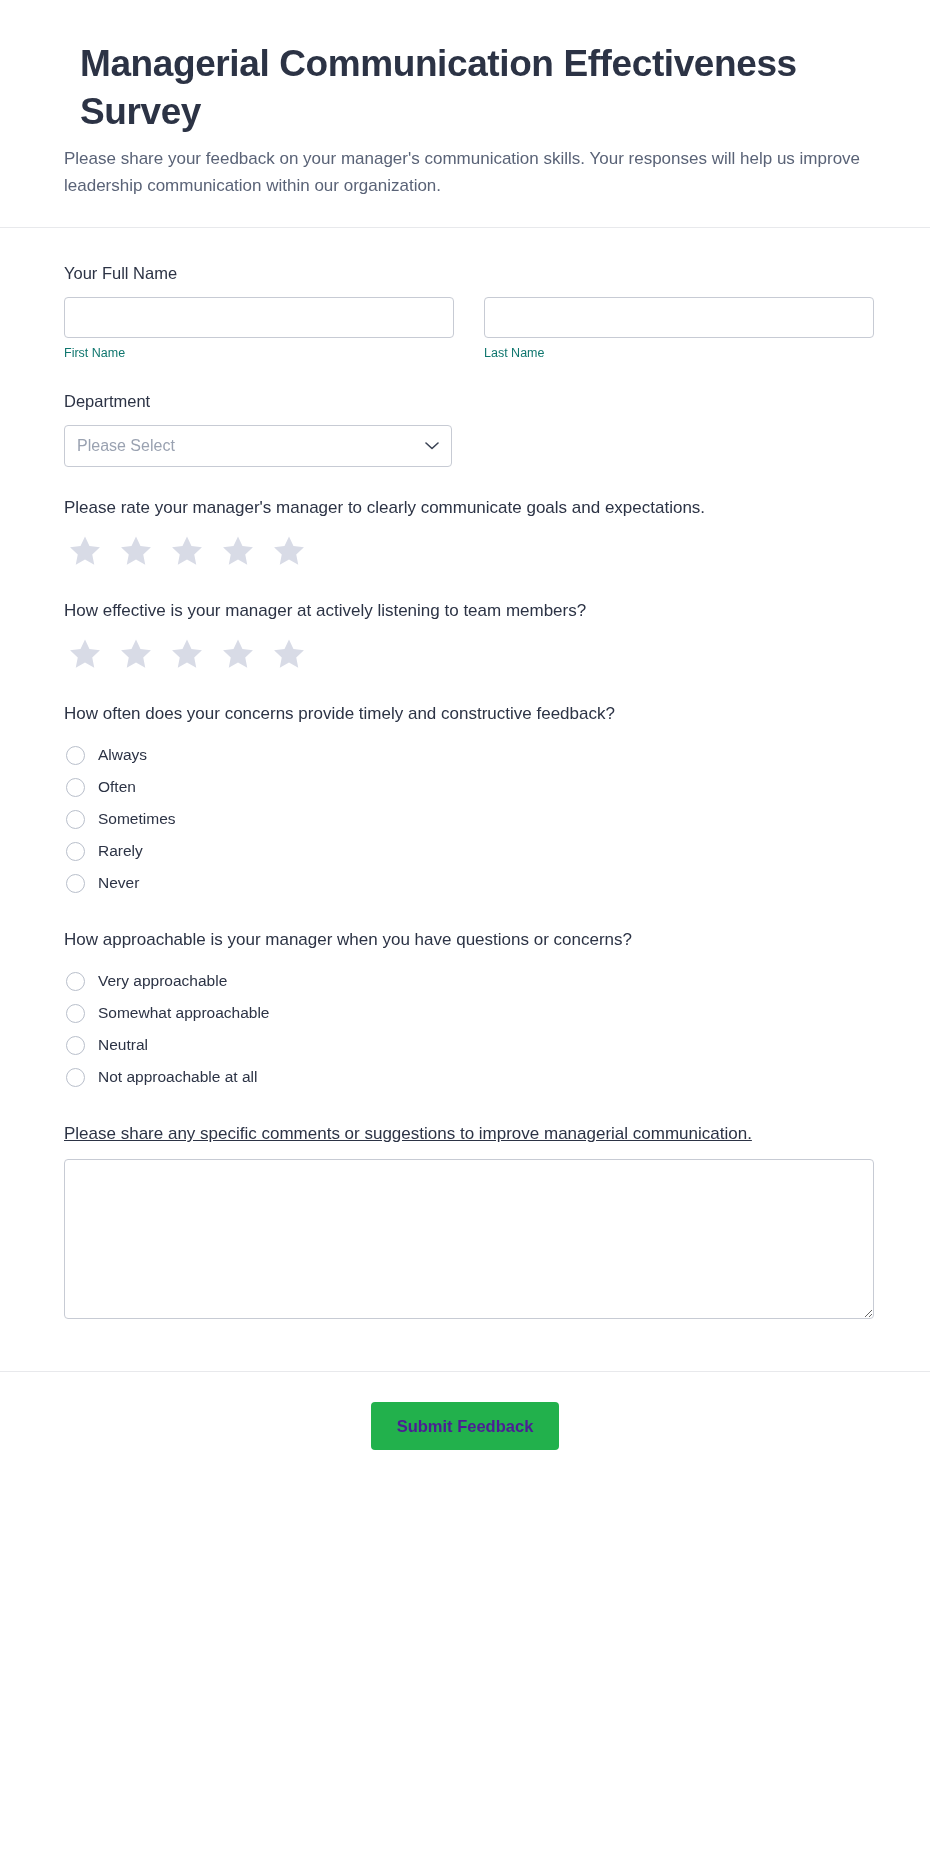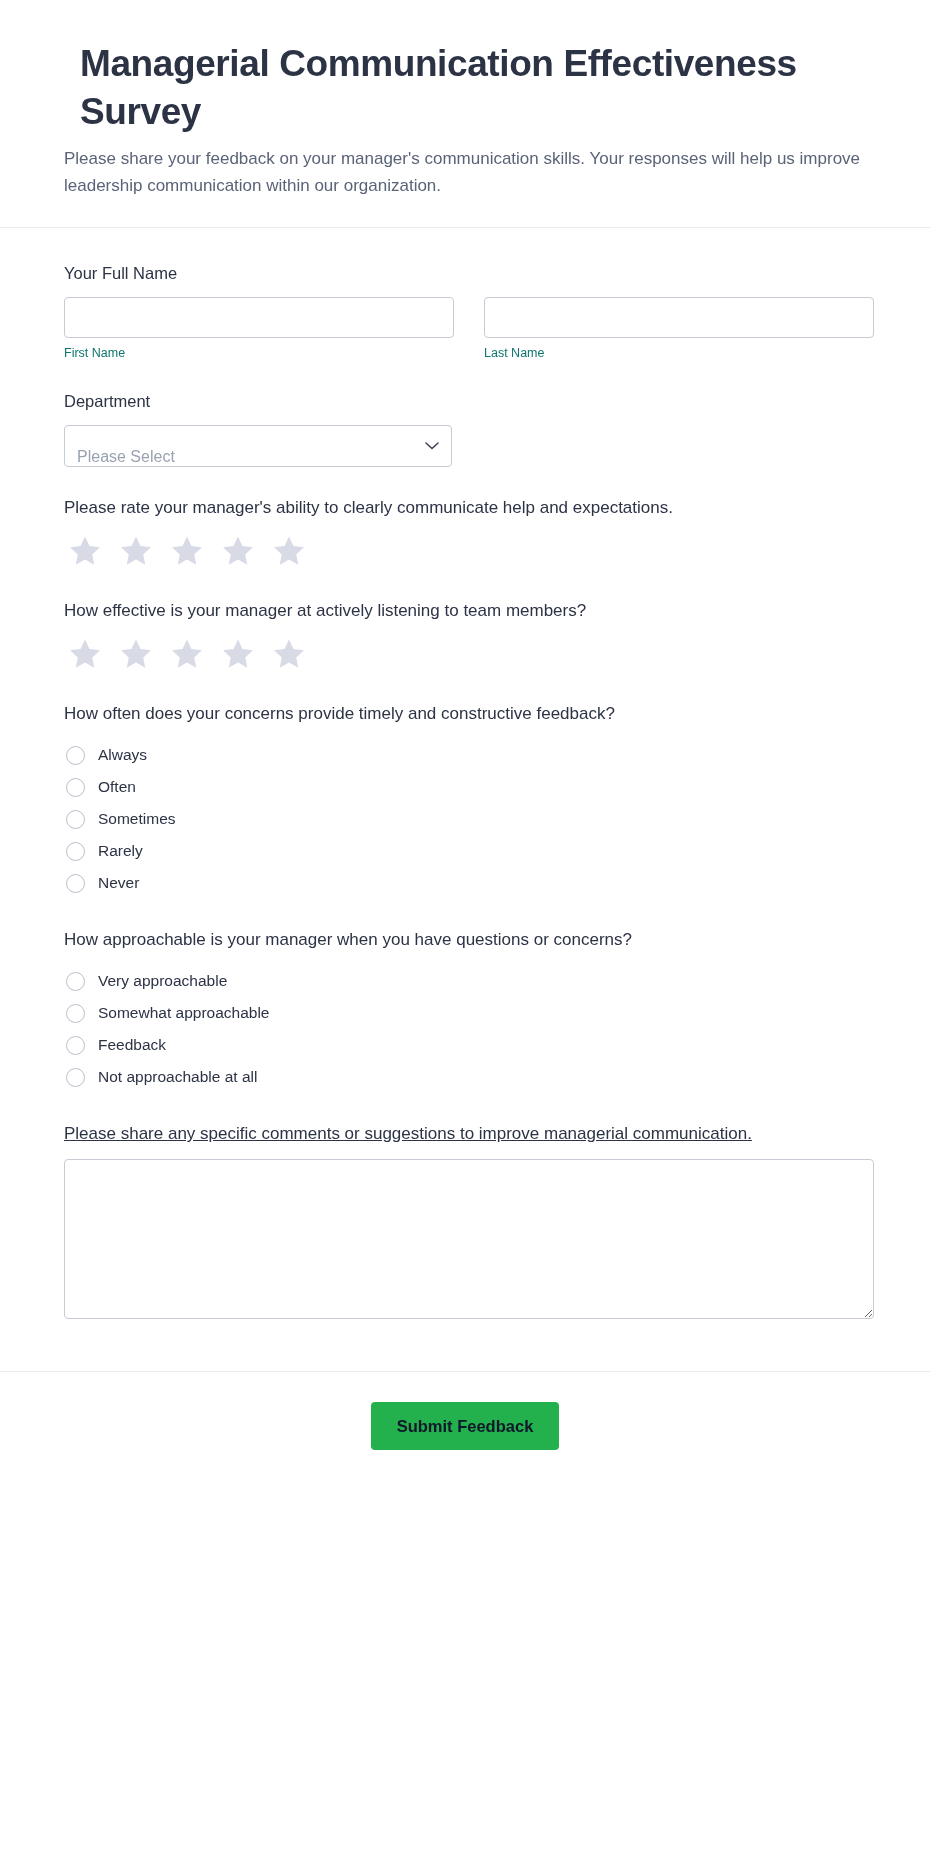--- a/index.html
+++ b/index.html
@@ -87,21 +87,21 @@
   .select-box {
     width: 100%;
     height: 42px;
     border: 1px solid #c7cbd4;
     border-radius: 4px;
     background: #fff;
     padding: 0 34px 0 12px;
     font-size: 16px;
     color: #9aa2b1;
     display: flex;
-    align-items: flex-end;
+    align-items: center;
     font-family: "Liberation Sans", sans-serif;
   }
   .chevron {
     position: absolute;
     right: 13px;
     top: 50%;
     transform: translateY(-50%);
     pointer-events: none;
     line-height: 0;
   }
@@ -156,21 +156,21 @@
 
   
   .form-footer {
     border-top: 1px solid #e8e9ec;
     padding: 30px 0 40px 0;
     text-align: center;
   }
   .submit-btn {
     display: inline-block;
     background: #22b14c;
-    color: #0f172a;
+    color: #4c1d95;
     font-size: 16.5px;
     font-weight: bold;
     border: none;
     border-radius: 4px;
     padding: 0 26px;
     height: 48px;
     line-height: 48px;
     cursor: pointer;
     font-family: "Liberation Sans", sans-serif;
   }
@@ -209,21 +209,21 @@
         </div>
         <span class="chevron">
           <svg width="14" height="9" viewBox="0 0 14 9">
               <path d="M1 1.5 L7 7 L13 1.5" fill="none" stroke="#3d4css" stroke-width="1.6" stroke-linecap="round" stroke-linejoin="round" style="stroke:#3b4354"></path>
             </svg>
         </span>
       </div>
     </div>
 
     <div class="q-block">
-      <div class="q-label bigger">Please rate your manager's ability to clearly communicate help and expectations.</div>
+      <div class="q-label bigger">Please rate your manager's manager to clearly communicate goals and expectations.</div>
       <div class="stars">
         <span class="star">
             <svg width="38" height="37" viewBox="0 0 24 24">
               <path d="M12 2.2l2.9 6.2 6.8.8-5 4.7 1.3 6.7-6-3.4-6 3.4 1.3-6.7-5-4.7 6.8-.8z" fill="#d8dbe6"></path>
             </svg>
           </span>
         <span class="star">
             <svg width="38" height="37" viewBox="0 0 24 24">
               <path d="M12 2.2l2.9 6.2 6.8.8-5 4.7 1.3 6.7-6-3.4-6 3.4 1.3-6.7-5-4.7 6.8-.8z" fill="#d8dbe6"></path>
             </svg>
@@ -309,21 +309,21 @@
         <div class="radio-item">
           <span class="radio-dot"></span>
           <span class="radio-text">Very approachable</span>
         </div>
         <div class="radio-item">
           <span class="radio-dot"></span>
           <span class="radio-text">Somewhat approachable</span>
         </div>
         <div class="radio-item">
           <span class="radio-dot"></span>
-          <span class="radio-text">Feedback</span>
+          <span class="radio-text">Neutral</span>
         </div>
         <div class="radio-item">
           <span class="radio-dot"></span>
           <span class="radio-text">Not approachable at all</span>
         </div>
       </div>
     </div>
 
     <div class="q-block">
       <div class="q-label bigger two-line">Please share any specific comments or suggestions to improve managerial communication.</div>

